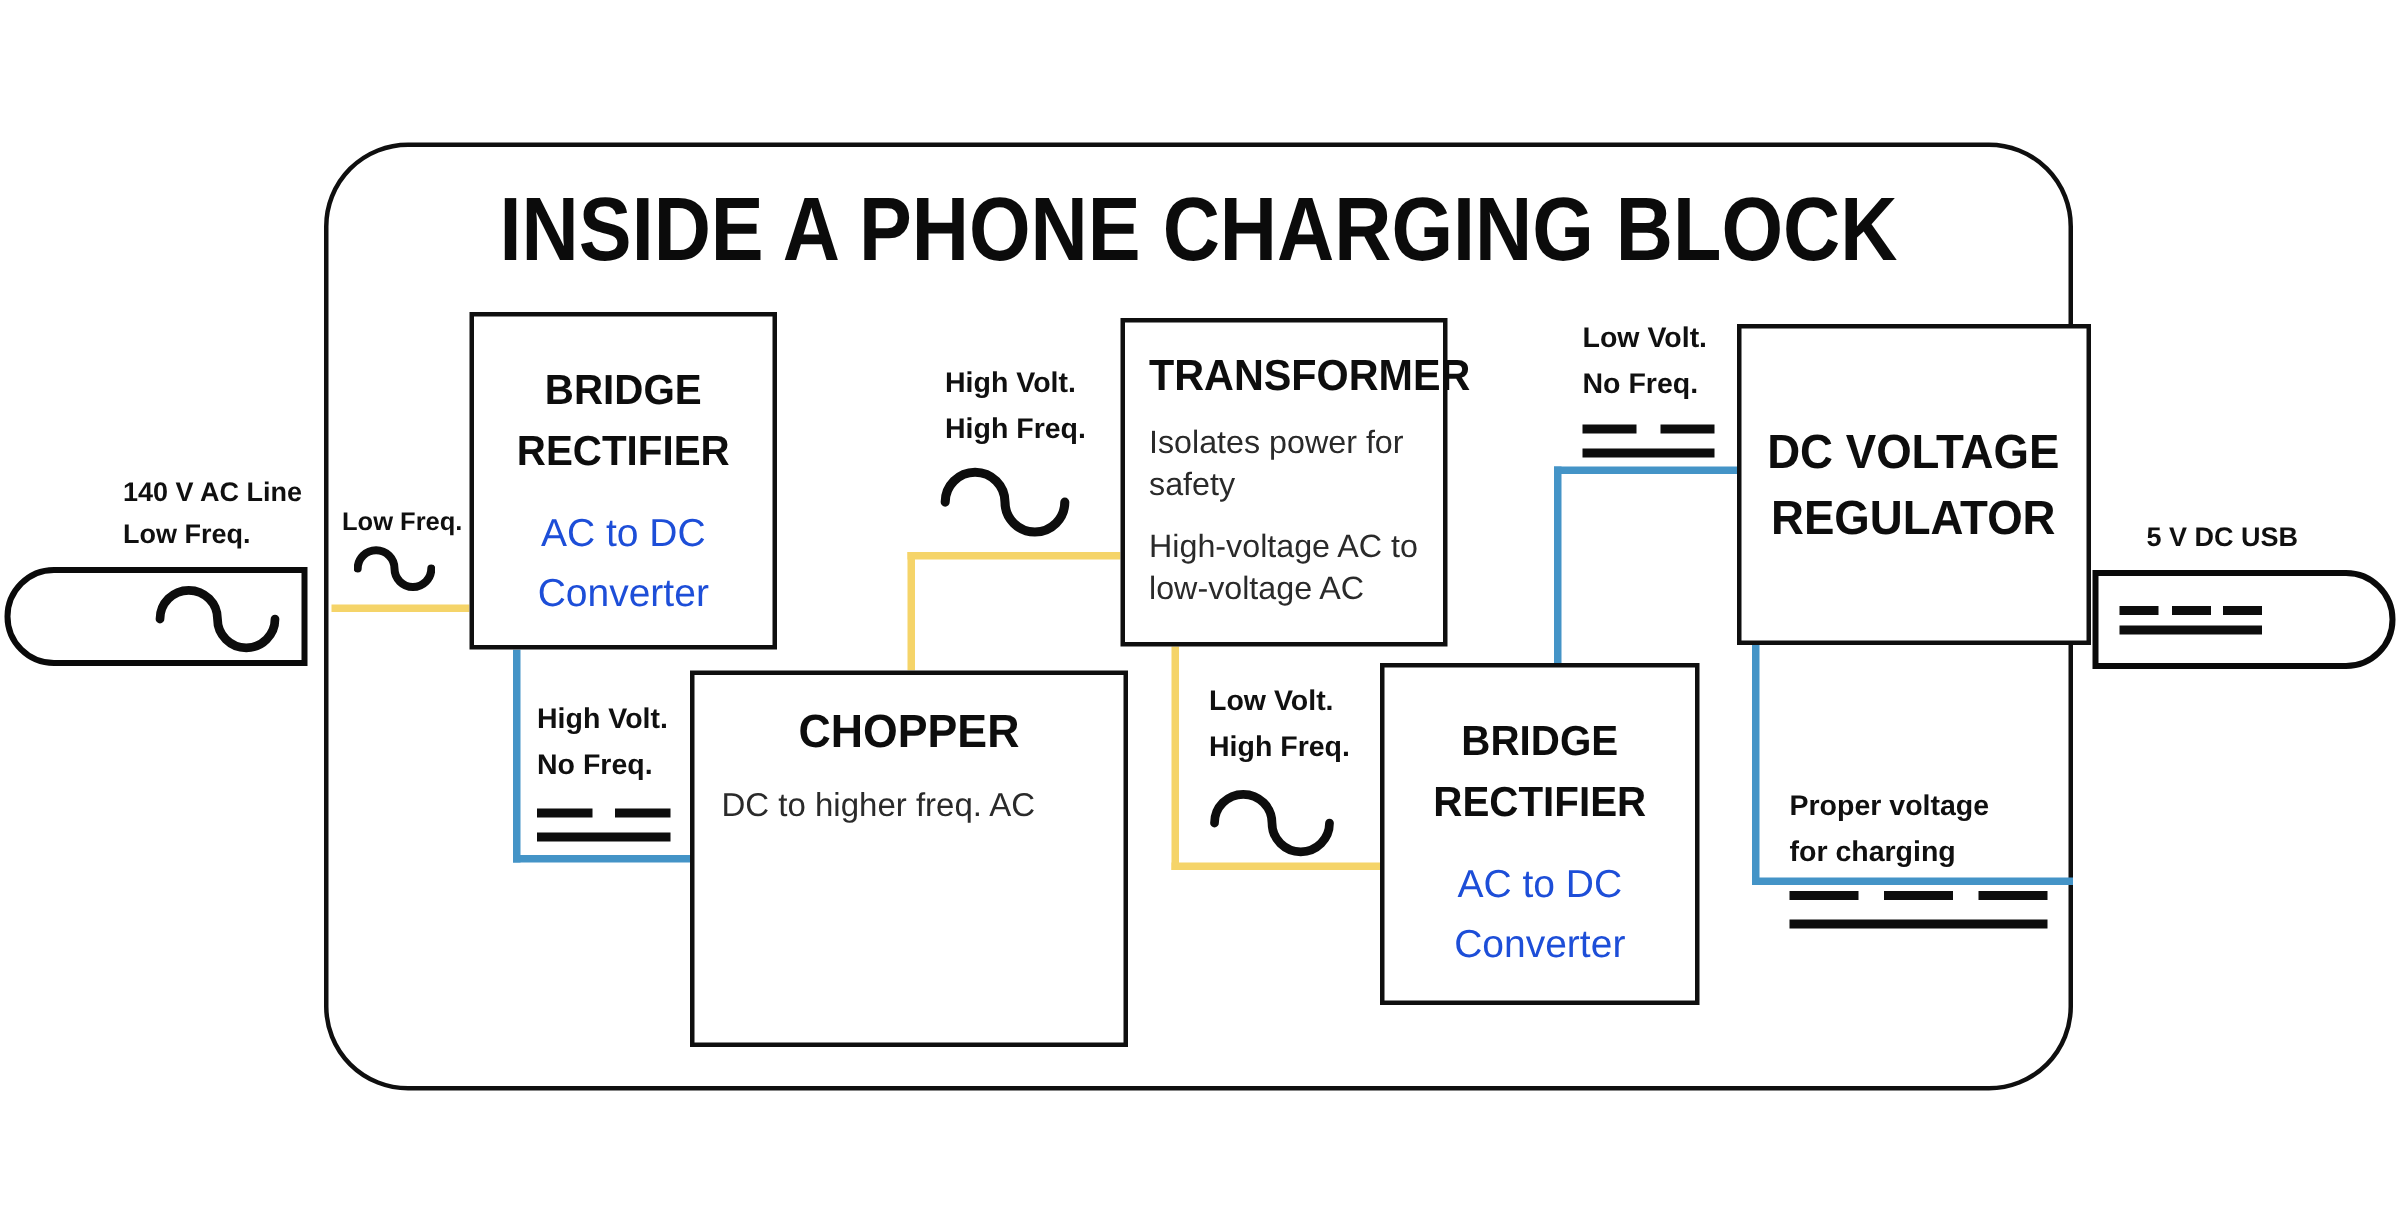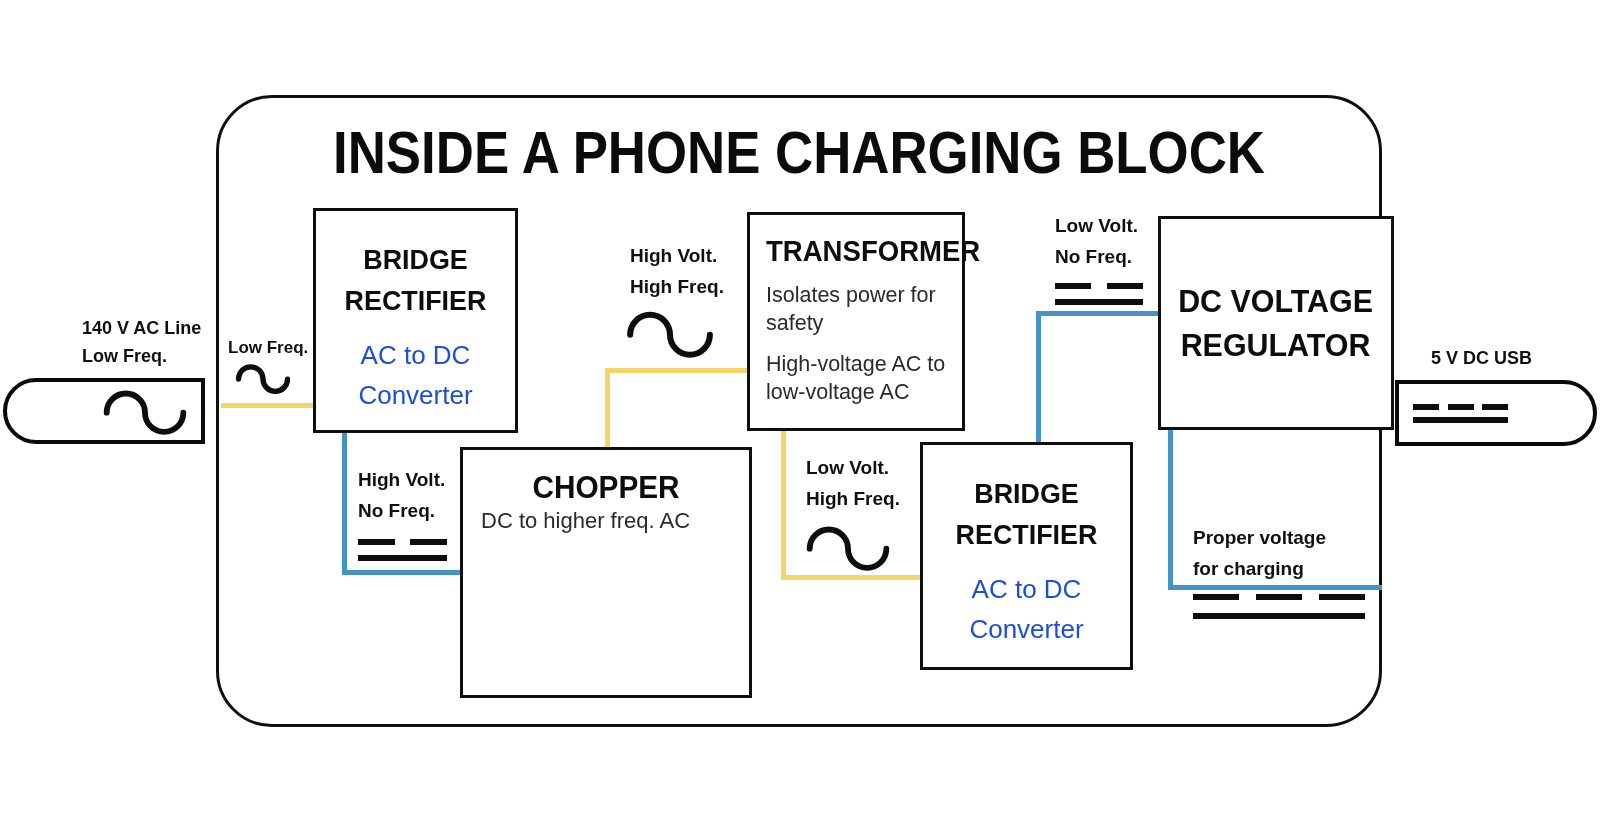--- a/index.html
+++ b/index.html
@@ -22,21 +22,21 @@
               transform:scaleX(0.88);transform-origin:center;white-space:nowrap;}
 
   
   .box{position:absolute;border:3px solid #0f0f0f;background:#ffffff;}
   .box h2{font-weight:700;color:var(--ink);}
   .box-r1{left:313px;top:208px;width:205px;height:225px;padding-top:28px;}
   .box-r1 h2,.box-r2 h2{font-size:28px;line-height:41px;text-align:center;transform:scaleX(0.96);}
   .box-r1 .sub,.box-r2 .sub{margin-top:14px;font-size:26px;line-height:40px;color:#1d4ed8;text-align:center;font-weight:400;}
   .box-chopper{left:460px;top:447px;width:292px;height:251px;padding:20px 18px 0 18px;}
   .box-chopper h2{font-size:31px;text-align:center;transform:scaleX(0.96);}
-  .box-chopper p{font-size:22px;line-height:29px;color:var(--body);}
+  .box-chopper p{font-size:22px;line-height:29px;color:var(--body);margin-top:16px;}
   .box-transformer{left:747px;top:212px;width:218px;height:219px;padding:20px 10px 0 16px;}
   .box-transformer h2{font-size:29px;transform:scaleX(0.95);transform-origin:left;white-space:nowrap;}
   .box-transformer p{font-size:21.5px;line-height:28px;color:var(--body);margin-top:13px;}
   .box-r2{left:920px;top:442px;width:213px;height:228px;padding-top:28px;}
   .box-regulator{left:1158px;top:216px;width:236px;height:214px;display:flex;align-items:center;justify-content:center;}
   .box-regulator h2{font-size:32px;line-height:44px;text-align:center;transform:scaleX(0.95);}
 
   
   .wire{position:absolute;}
   .wire.h{height:5px;}

